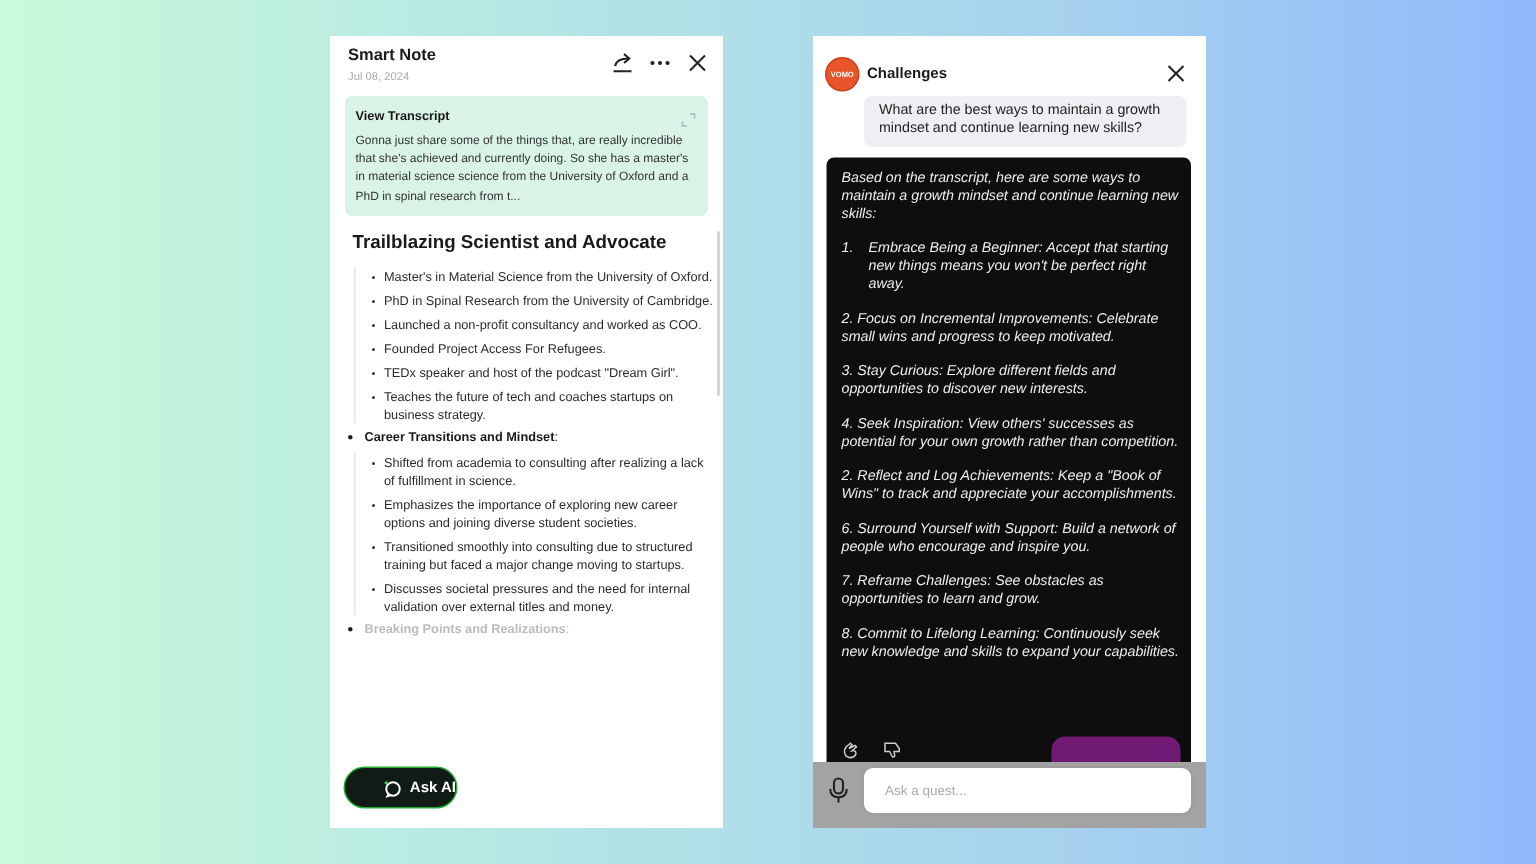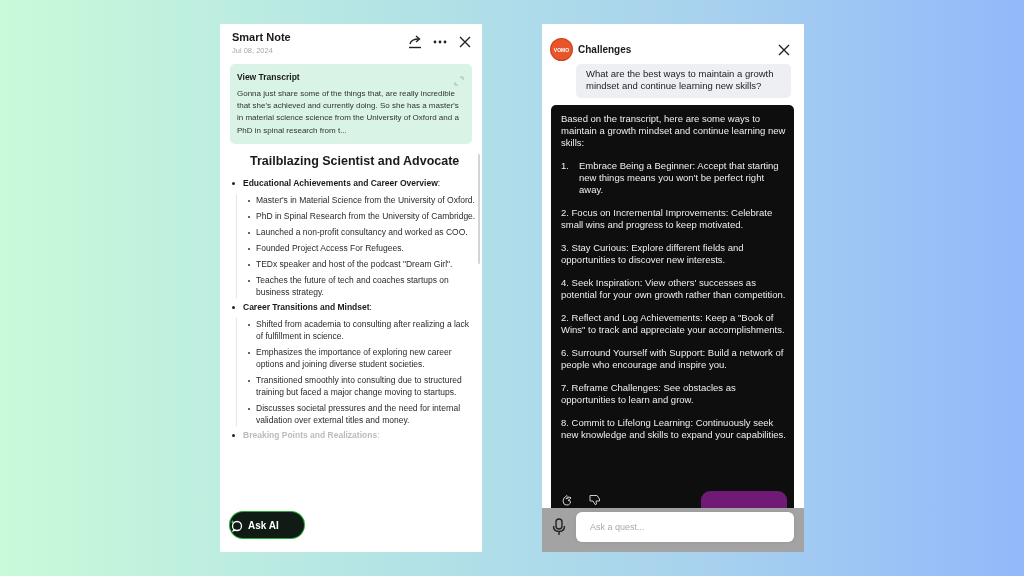--- a/index.html
+++ b/index.html
@@ -15,36 +15,36 @@
 
   
   .note-title { position:absolute; left:12px; top:7px; font-size:11px; font-weight:bold; }
   .note-date { position:absolute; left:12px; top:22px; font-size:7.5px; color:#aaa; }
   .hdr-icon { position:absolute; top:10px; width:16px; height:16px; display:flex; align-items:center; justify-content:center; cursor:pointer; }
   .transcript { position:absolute; left:10px; top:40px; width:242px; height:80px; background:#d9f3e6; border-radius:5px; }
   .transcript .t-title { position:absolute; left:7px; top:8px; font-size:8.5px; font-weight:bold; }
   .transcript .t-body { position:absolute; left:7px; top:24px; width:230px; font-size:8px; line-height:12.2px; color:#333; }
   .transcript .t-expand { position:absolute; right:8px; top:8px; width:10px; height:10px; }
   .note-body { position:absolute; left:12px; top:130px; width:244px; height:350px; overflow:hidden; }
-  .note-h { font-size:12.5px; font-weight:bold; margin:0 0 10px 18px; }
+  .note-h { font-size:12.5px; font-weight:bold; margin:0 0 10px 3px; }
   .sec { position:relative; padding-left:11px; font-size:8.5px; font-weight:bold; margin-bottom:6px; }
   .sec::before { content:""; position:absolute; left:0; top:4px; width:3px; height:3px; background:#222; border-radius:50%; }
   .sub { margin:0 0 4px 4px; padding-left:19px; border-left:1px solid #e6e6e6; }
   .sub li { list-style:none; position:relative; font-size:8.5px; line-height:12px; color:#2a2a2a; margin-bottom:4px; }
   .sub li::before { content:""; position:absolute; left:-8px; top:6px; width:2px; height:2px; background:#333; border-radius:50%; }
   .fade { position:absolute; left:0; top:420px; width:262px; height:60px; background:linear-gradient(to bottom, rgba(255,255,255,0), rgba(255,255,255,0.9)); }
   .scrollbar { position:absolute; left:258px; top:130px; width:2px; height:110px; background:#d4d4d4; border-radius:1px; }
-  .askai { position:absolute; left:10px; top:488px; width:74px; height:26px; background:#0f1b14; color:#fff; border-radius:14px; display:flex; align-items:center; justify-content:flex-start; gap:5px; font-size:10px; font-weight:bold; box-shadow:0 0 0 1px #2a3; cursor:pointer; }
+  .askai { position:absolute; left:10px; top:488px; width:74px; height:26px; background:#0f1b14; color:#fff; border-radius:14px; display:flex; align-items:center; justify-content:flex-end; gap:5px; font-size:10px; font-weight:bold; box-shadow:0 0 0 1px #2a3; cursor:pointer; }
 
   
   .avatar { position:absolute; left:9px; top:15px; width:21px; height:21px; border-radius:50%; background:#e8552a; color:#fff; font-size:5px; font-weight:bold; display:flex; align-items:center; justify-content:center; box-shadow:0 0 0 1px #c94018; }
   .a-title { position:absolute; left:36px; top:20px; font-size:10px; font-weight:bold; }
   .a-close { position:absolute; right:10px; top:18px; width:16px; height:16px; cursor:pointer; }
   .user-bubble { position:absolute; left:34px; top:40px; width:215px; height:34px; background:#eeeff3; border-radius:5px; font-size:9.5px; line-height:12px; color:#222; padding:4px 10px; box-sizing:border-box; }
-  .ai-bubble { position:absolute; left:9px; top:81px; width:243px; height:410px; background:#0e0e0e; border-radius:5px; color:#eee; font-size:9.5px; line-height:12px; }
+  .ai-bubble { position:absolute; left:9px; top:81px; width:243px; height:410px; background:#0e0e0e; border-radius:5px; color:#eee; font-size:9.5px; line-height:12px;font-style:italic; }
   .ai-text { position:absolute; left:10px; top:8px; width:226px; }
   .ai-text p { margin:0 0 11px 0; }
   .ai-item1 { display:flex; margin:0 0 11px 0; }
   .ai-item1 .n { width:18px; flex:none; }
   .ai-actions { position:absolute; left:10px; bottom:0; height:26px; width:226px; }
   .a-ic { position:absolute; top:5px; width:12px; height:12px; cursor:pointer; }
   .add-btn { position:absolute; right:0; top:2px; height:18px; padding:16px 8px; border-radius:9px; background:#701a75; color:#ddd; font-size:8.5px; line-height:18px; cursor:pointer; }
   .input-row { position:absolute; left:0; top:484px; width:262px; height:44px; background:#a3a3a3; }
   .mic { position:absolute; left:10px; top:10px; width:14px; height:18px; cursor:pointer; }
   .ask-input { position:absolute; left:34px; top:4px; width:218px; height:30px; border:none; border-radius:6px; background:#fff; box-shadow:0 0 4px rgba(0,0,0,0.08); font-size:9px; padding:0 14px; box-sizing:border-box; font-family:"Liberation Sans", sans-serif; color:#333; outline:none; }
@@ -83,21 +83,20 @@
       <svg width="10" height="10" viewBox="0 0 10 10">
           <path d="M6 1 H9 V4 M4 9 H1 V6" fill="none" stroke="#9bb" stroke-width="1"></path>
         </svg>
     </div>
     <div class="t-body">Gonna just share some of the things that, are really incredible that she's achieved and currently doing. So she has a master's in material science science from the University of Oxford and a PhD in spinal research from t...</div>
   </div>
 
   <div class="note-body">
     <div class="note-h">Trailblazing Scientist and Advocate</div>
 
-    <div class="sec"><span>Educational Achievements and Career Overview</span><span style="font-weight:normal">:</span></div>
     <ul class="sub">
       <li>Master's in Material Science from the University of Oxford.</li>
       <li>PhD in Spinal Research from the University of Cambridge.</li>
       <li>Launched a non-profit consultancy and worked as COO.</li>
       <li>Founded Project Access For Refugees.</li>
       <li>TEDx speaker and host of the podcast "Dream Girl".</li>
       <li>Teaches the future of tech and coaches startups on business strategy.</li>
     </ul>
 
     <div class="sec"><span>Career Transitions and Mindset</span><span style="font-weight:normal">:</span></div>

